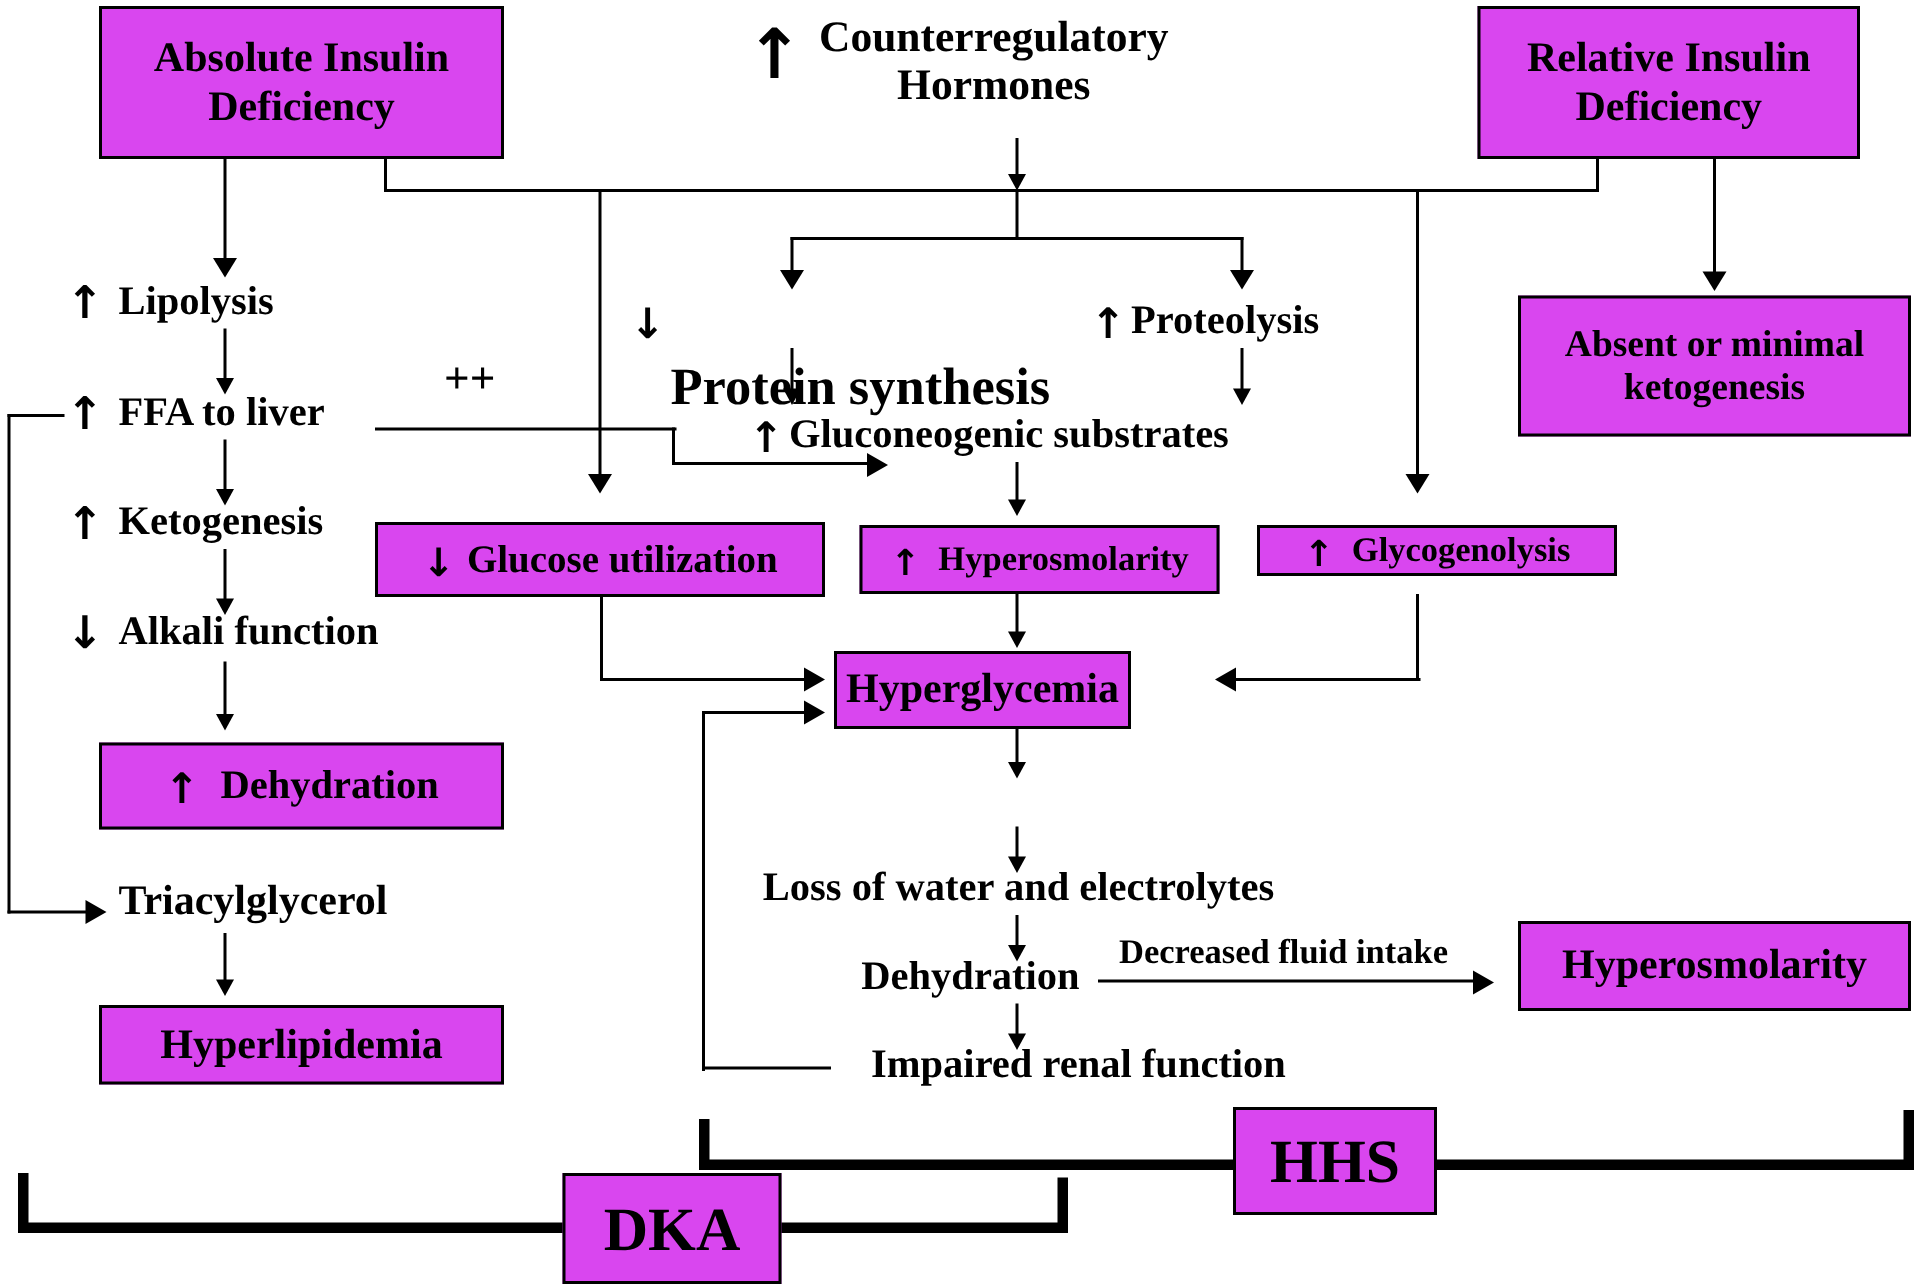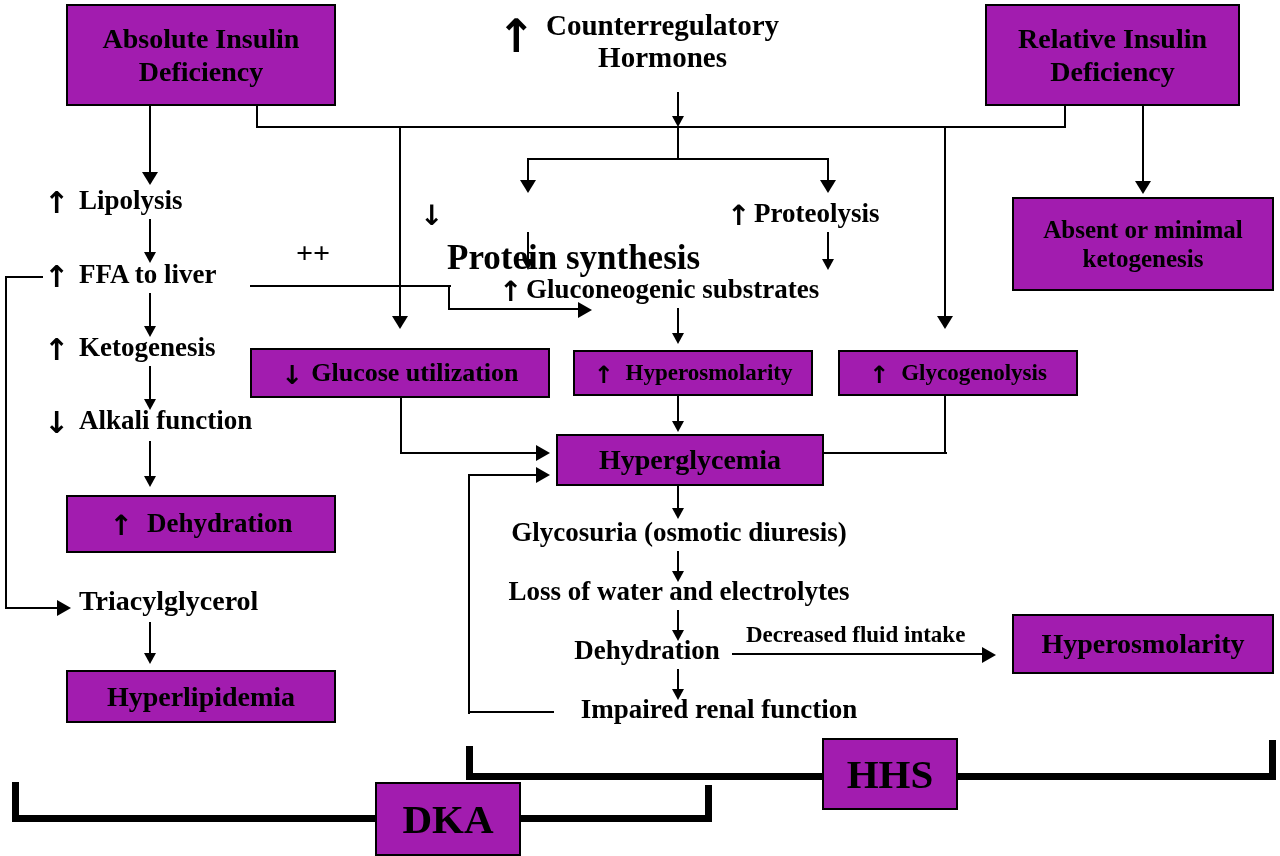--- a/index.html
+++ b/index.html
@@ -13,21 +13,21 @@
     height: 856px;
     background: #ffffff;
     font-family: "Liberation Serif", "DejaVu Serif", serif;
     overflow: hidden;
   }
   
   .box {
     position: absolute;
     box-sizing: border-box;
     border: 2px solid #000;
-    background: #a21caf;
+    background: #d946ef;
     display: flex;
     align-items: center;
     justify-content: center;
     text-align: center;
     font-weight: bold;
     color: #000;
     line-height: 1.18;
     z-index: 5;
   }
   
@@ -223,45 +223,44 @@
       <span class="glyph" style="position:relative; left:0; top:3px; font-size:26px; margin-right:8px;">↓</span><span>Glucose utilization</span>
     </span>
   </div>
 
   <div class="box" style="left:573px; top:350px; width:240px; height:46px; font-size:23px;">
     <span>
       <span class="glyph" style="position:relative; left:0; top:3px; font-size:24px; margin-right:12px;">↑</span><span>Hyperosmolarity</span>
     </span>
   </div>
 
-  <div class="box" style="left:838px; top:350px; width:240px; height:46px; font-size:23px;">
+  <div class="box" style="left:838px; top:350px; width:240px; height:34px; font-size:23px;">
     <span>
       <span class="glyph" style="position:relative; left:0; top:3px; font-size:24px; margin-right:12px;">↑</span><span>Glycogenolysis</span>
     </span>
   </div>
 
   <div class="v thin2" style="left:677px; top:396px; height:30px;"></div>
   <div class="ar down sm" style="left:672px; top:421px;"></div>
 
   <div class="v thin2" style="left:400px; top:398px; height:56px;"></div>
   <div class="h thin2" style="left:400px; top:452px; width:139px;"></div>
   <div class="ar right" style="left:536px; top:445px;"></div>
 
   <div class="v thin2" style="left:944px; top:396px; height:56px;"></div>
   <div class="h thin2" style="left:824px; top:452px; width:123px;"></div>
   <div class="ar left" style="left:810px; top:445px;"></div>
 
-  <div class="box" style="left:556px; top:434px; width:268px; height:52px; font-size:28px;">
+  <div class="box" style="left:556px; top:434px; width:198px; height:52px; font-size:28px;">
     <span>Hyperglycemia</span>
   </div>
 
   <div class="v thin2" style="left:677px; top:486px; height:28px;"></div>
   <div class="ar down sm" style="left:672px; top:508px;"></div>
 
-  <div class="lbl center" style="left:679px; top:518px; font-size:27px;">Glycosuria (osmotic diuresis)</div>
 
   <div class="v thin2" style="left:677px; top:551px; height:26px;"></div>
   <div class="ar down sm" style="left:672px; top:571px;"></div>
 
   <div class="lbl center" style="left:679px; top:577px; font-size:27px;">Loss of water and electrolytes</div>
 
   <div class="v thin2" style="left:677px; top:610px; height:26px;"></div>
   <div class="ar down sm" style="left:672px; top:630px;"></div>
 
   <div class="lbl center" style="left:647px; top:636px; font-size:27px;">Dehydration</div>

